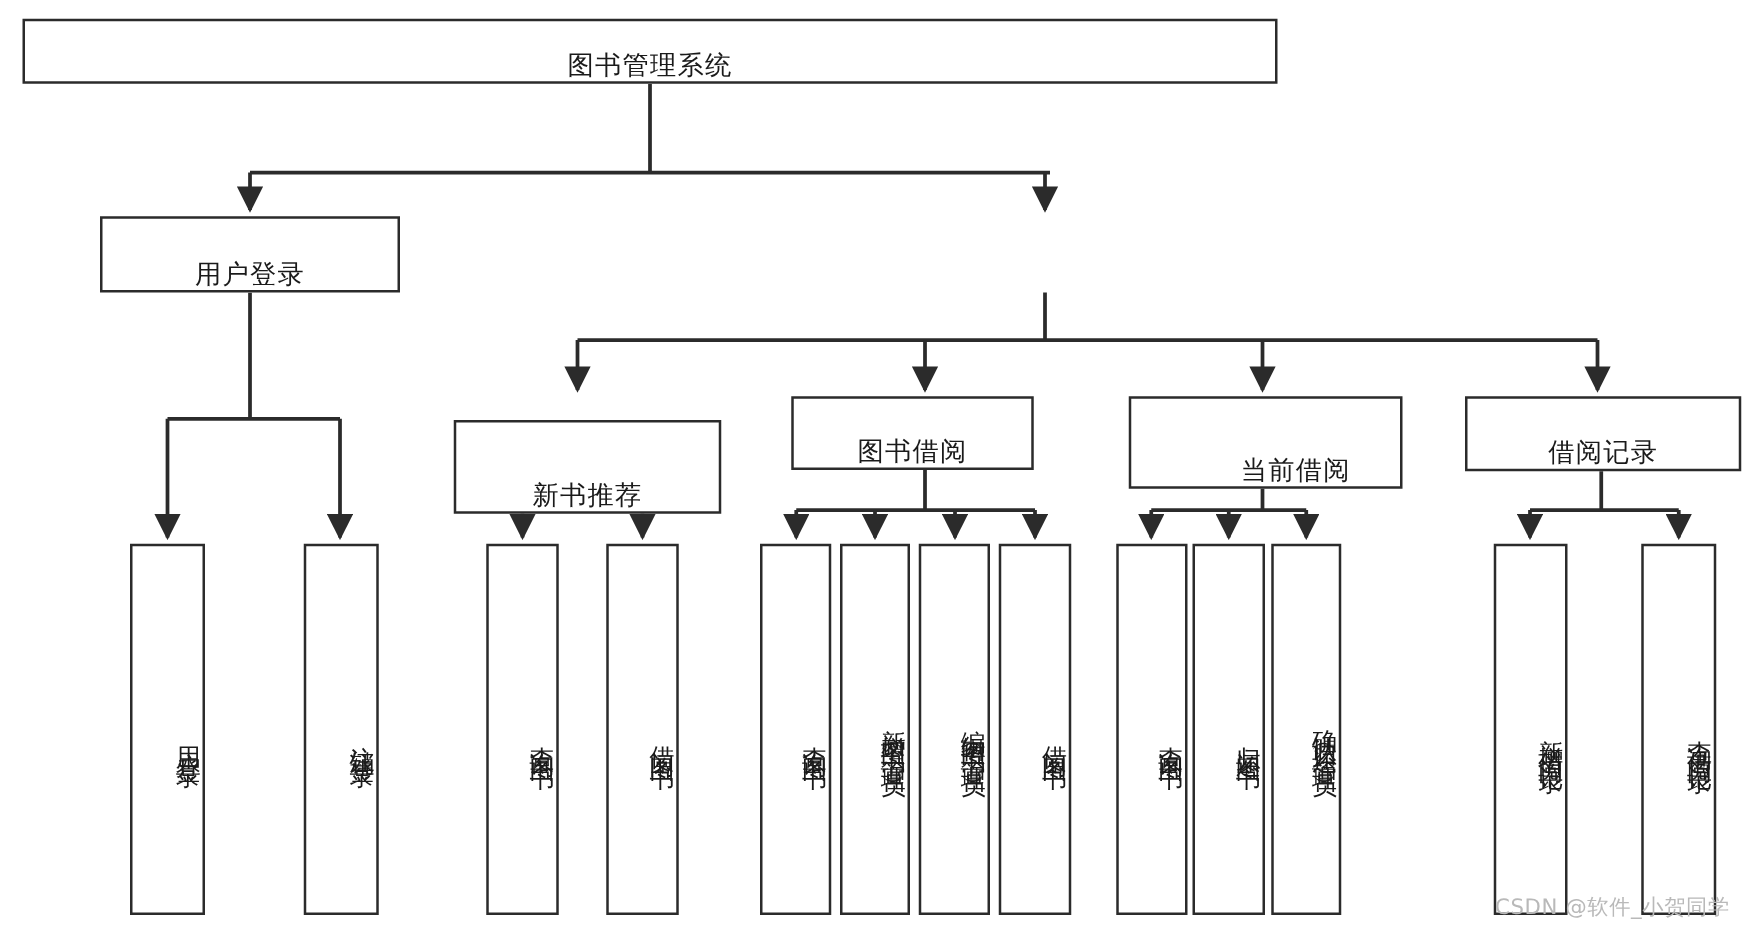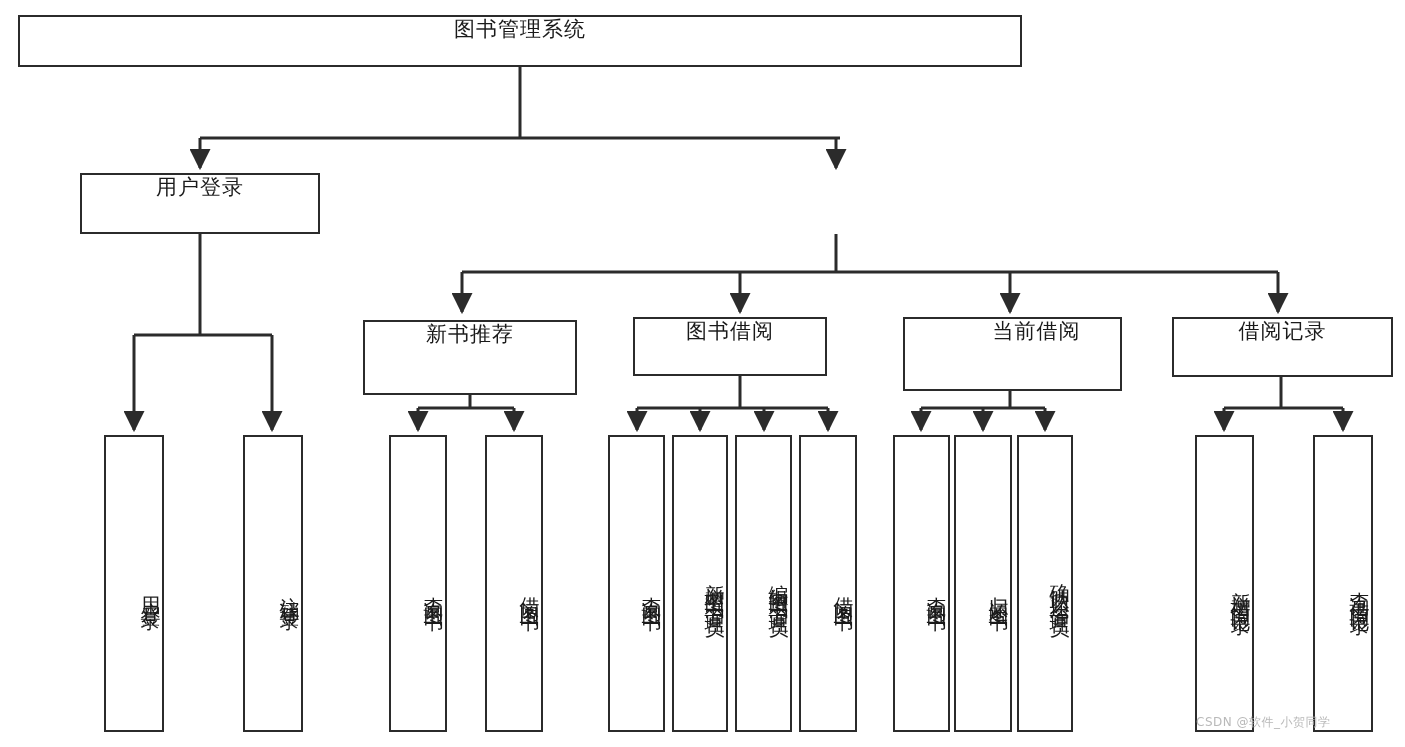--- a/index.html
+++ b/index.html
@@ -23,21 +23,21 @@
     top: 0;
     width: 1405px;
     height: 747px;
   }
   .node {
     position: absolute;
     box-sizing: border-box;
     background: #ffffff;
     border: 2px solid #2b2b2b;
     display: flex;
-    align-items: flex-start;
+    align-items: flex-end;
     justify-content: center;
     color: #1a1a1a;
   }
   .node.horiz {
     font-size: 21px;
     letter-spacing: 1px;
     line-height: 1.2;
   }
   .node.vert {
     writing-mode: vertical-rl;
@@ -49,21 +49,21 @@
     justify-content: center;
     padding-top: 14px;
   }
   .node.vert .vlabel {
     writing-mode: vertical-rl;
     text-orientation: upright;
     white-space: nowrap;
   }
   .watermark {
     position: absolute;
-    font-size: 12px;
+    font-size: 17px;
     color: #b9b9b9;
     letter-spacing: 0.5px;
     white-space: nowrap;
     font-family: "DejaVu Sans", "Liberation Sans", sans-serif;
   }
 </style>
 </head>
 <body>
 
 <div id="canvas">
@@ -119,21 +119,21 @@
   </svg>
 
   <div class="node horiz" style="left:18px; top:15px; width:1004px; height:52px;">
     <span>图书管理系统</span>
   </div>
 
   <div class="node horiz" style="left:80px; top:173px; width:240px; height:61px;">
     <span>用户登录</span>
   </div>
 
-  <div class="node horiz" style="left:363px; top:320px; width:214px; height:75px;">
+  <div class="node horiz" style="left:363px; top:336px; width:214px; height:75px;">
     <span>新书推荐</span>
   </div>
   <div class="node horiz" style="left:633px; top:317px; width:194px; height:59px;">
     <span>图书借阅</span>
   </div>
   <div class="node horiz" style="left:903px; top:317px; width:219px; height:74px;padding-left:48px;">
     <span>当前借阅</span>
   </div>
   <div class="node horiz" style="left:1172px; top:317px; width:221px; height:60px;">
     <span>借阅记录</span>

